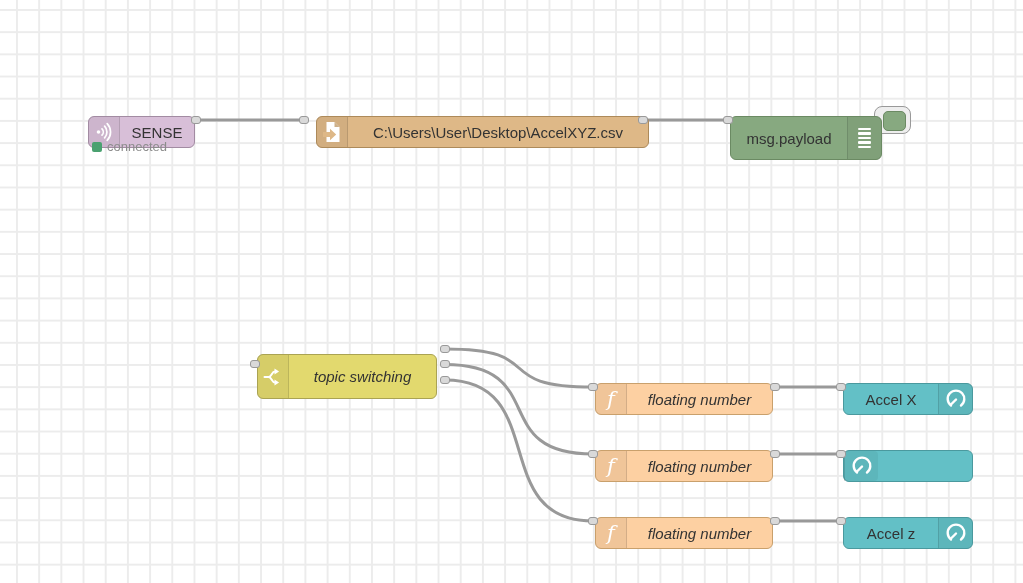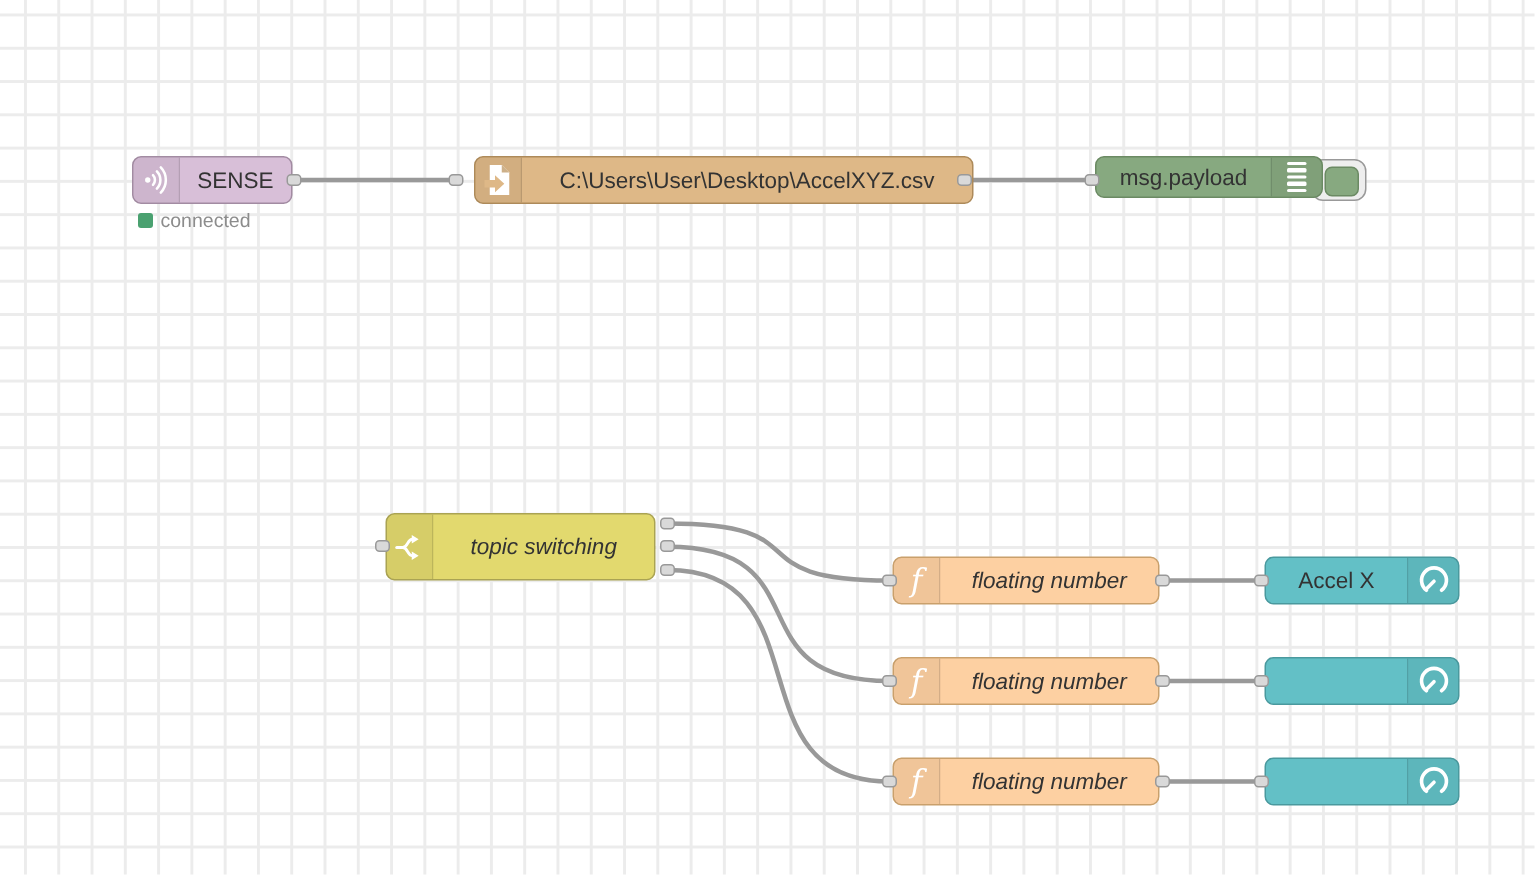--- a/index.html
+++ b/index.html
@@ -11,36 +11,36 @@
       linear-gradient(to right, var(--grid_line,#ececec) 2px, transparent 2px),
       linear-gradient(to bottom, var(--grid_line,#ececec) 2px, transparent 2px);
     background-size:22.2px 22.2px, 22.2px 22.2px;
     background-position:16px 0, 0 9px;
   }
   svg.wires{position:absolute;left:0;top:0;z-index:1;}
   svg.wires path{stroke:var(--wire,#999);stroke-width:3;fill:none;stroke-linecap:round;}
   .node{
     position:absolute;z-index:2;display:flex;align-items:stretch;
     border-radius:6px;box-sizing:border-box;border:1.5px solid #999;
-    color:var(--label,#333);font-size:15px;
+    color:var(--label,#333);font-size:15px;margin-top:12px;
   }
   .icon-area{
     width:30px;flex:0 0 30px;display:flex;align-items:center;justify-content:center;
     background:rgba(0,0,0,0.05);border-right:1px solid rgba(0,0,0,0.12);
     border-radius:4px 0 0 4px;
   }
   .icon-area.right{border-right:none;border-left:1px solid rgba(0,0,0,0.12);border-radius:0 4px 4px 0;flex-basis:33px;width:33px;}
   .label-area{flex:1;display:flex;align-items:center;justify-content:center;white-space:nowrap;overflow:hidden;}
   .italic .label-area{font-style:italic;}
   .node.sense{left:88px;top:104px;width:107px;height:32px;background:var(--sense_fill);border-color:var(--sense_border);}
   .node.file{left:316px;top:104px;width:333px;height:32px;background:var(--file_fill);border-color:var(--file_border);}
-  .node.debug{left:730px;top:104px;width:152px;height:28px;background:var(--debug_fill);border-color:var(--debug_border);}
+  .node.debug{left:730px;top:104px;width:152px;height:44px;background:var(--debug_fill);border-color:var(--debug_border);}
   .node.switch{left:257px;top:342px;width:180px;height:45px;background:var(--switch_fill);border-color:var(--switch_border);}
   .node.func{left:595px;width:178px;height:32px;background:var(--func_fill);border-color:var(--func_border);}
-  .node.gauge{left:843px;width:130px;height:32px;background:var(--gauge_fill);border-color:var(--gauge_border);justify-content:flex-end;}
+  .node.gauge{left:843px;width:130px;height:32px;background:var(--gauge_fill);border-color:var(--gauge_border);}
   .row1{top:371px;} .row2{top:438px;} .row3{top:505px;}
   .port{
     position:absolute;z-index:3;width:10px;height:8px;box-sizing:border-box;
     background:var(--port_fill,#d9d9d9);border:1px solid var(--port_border,#999);border-radius:3px;
   }
   .toggle{
     position:absolute;z-index:1;left:874px;top:106px;width:37px;height:28px;box-sizing:border-box;
     background:var(--toggle_bg,#eee);border:1.5px solid var(--toggle_border,#999);border-radius:8px;
   }
   .toggle-inner{
@@ -160,20 +160,21 @@
   </div>
   <div class="node gauge row2">
     <div class="icon-area right">
       <svg width="24" height="24" viewBox="0 0 24 24">
         <path d="M7 18.5 A8.3 8.3 0 1 1 17 18.5" stroke="#fff" stroke-width="2.4" fill="none" stroke-linecap="round"></path>
         <path d="M12 12.5 L7.5 17" stroke="#fff" stroke-width="2.4" stroke-linecap="round"></path>
       </svg>
     </div>
   </div>
   <div class="node gauge row3">
+    <div class="label-area">Accel z</div>
     <div class="icon-area right">
       <svg width="24" height="24" viewBox="0 0 24 24">
         <path d="M7 18.5 A8.3 8.3 0 1 1 17 18.5" stroke="#fff" stroke-width="2.4" fill="none" stroke-linecap="round"></path>
         <path d="M12 12.5 L7.5 17" stroke="#fff" stroke-width="2.4" stroke-linecap="round"></path>
       </svg>
     </div>
   </div>
 
   <div class="port" style="left:191px;top:116px;"></div>
   <div class="port" style="left:299px;top:116px;"></div>

